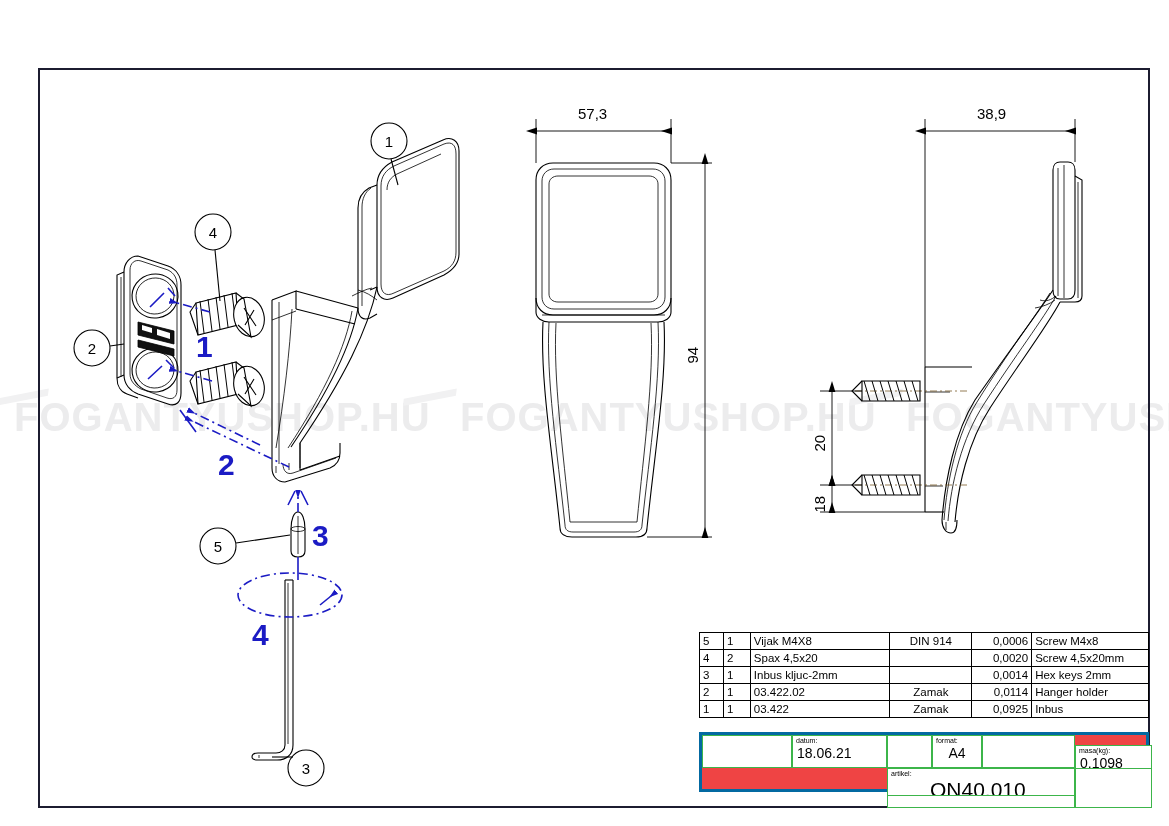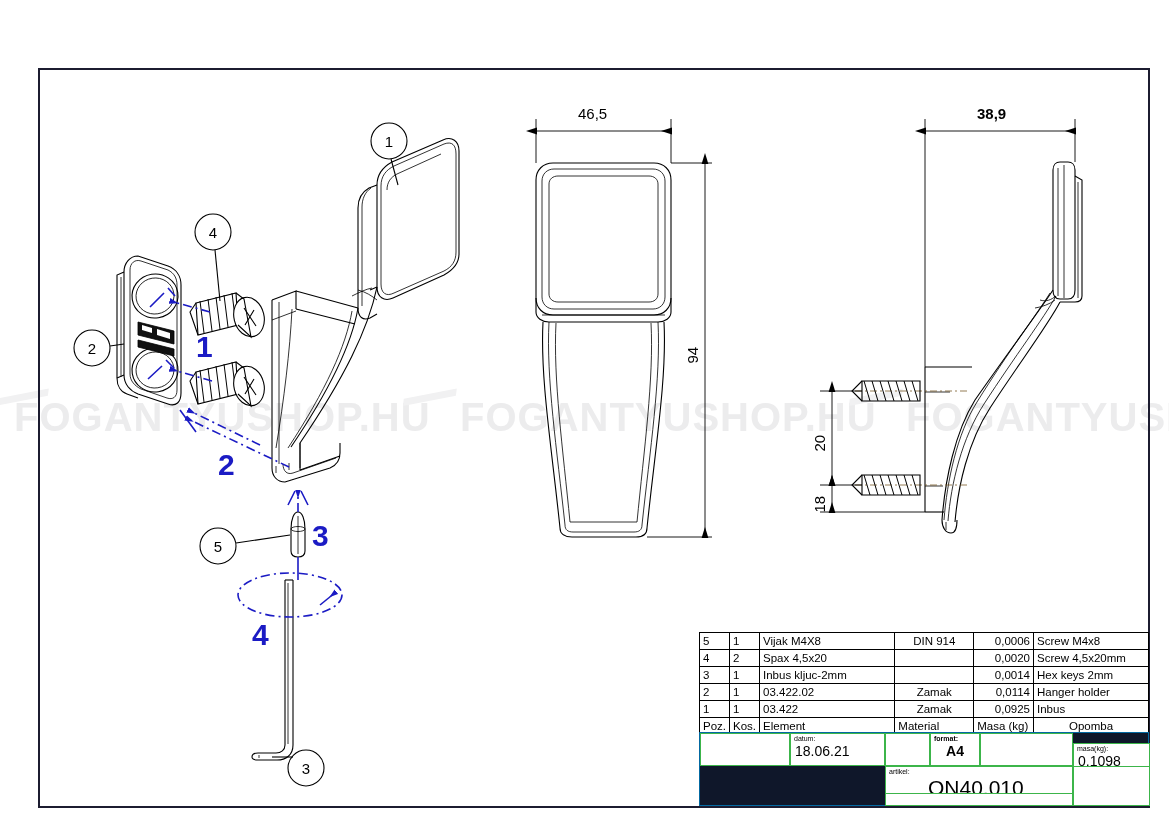--- a/index.html
+++ b/index.html
@@ -99,23 +99,23 @@
   .c-mat   { width: 82px; text-align: center; }
   .c-mas   { width: 60px; text-align: right; padding-right: 5px; }
   .c-note  { width: 117px; text-align: left; }
   .hdr-row td { text-align: left; }
   .hdr-row td.c-mas { text-align: left; padding-left: 3px; }
   .hdr-row td.c-note { text-align: center; }
   
   #title-block {
     position: absolute;
     left: 699px; top: 732px;
-    width: 450px; height: 74px;
-    border: 1px solid #0369a1;
-    background: #0f172a;
+    width: 450px; height: 60px;
+    border: 3px solid #0369a1;
+    background: #ef4444;
   }
   .tb-cell {
     position: absolute;
     border: 1px solid #3cb54a;
     background: #fff;
     overflow: hidden;
   }
   .tb-lbl {
     position: absolute;
     left: 3px; top: 1px;
@@ -153,21 +153,21 @@
   #artikel-val {
     position: absolute; left: 42px; top: 9px;
     font-size: 21px; color: #000;
     font-family: "Liberation Sans", sans-serif;
     text-align: right;
   }
   #blank-cell-r { left: 373px; top: 33px; width: 77px; height: 40px; }
   #datum-cell  { left: 0px;  top: 0px; width: 90px;  height: 33px; }
   #datum-cell2 { left: 90px; top: 0px; width: 95px;  height: 33px; }
   #blank-mid   { left: 185px;top: 0px; width: 45px;  height: 33px; }
-  #format-cell { left: 230px;top: 0px; width: 50px;  height: 33px; font-weight: bold; }
+  #format-cell { left: 230px;top: 0px; width: 50px;  height: 33px; }
   #blank-mid2  { left: 280px;top: 0px; width: 93px;  height: 33px; }
   #masa-cell   { left: 373px;top: 10px; width: 77px;  height: 33px; }
   #artikel-bot { left: 185px;top: 60px; width: 188px; height: 13px; }
 </style>
 </head>
 <body>
 
 <div id="page">
 
 <div class="wm-logo" style="left:-6px; top:394px;"></div>
@@ -435,23 +435,23 @@
 
     <path class="dim" d="M862,391 L820,391"></path>
     <path class="dim" d="M862,485 L820,485"></path>
     <path class="dim" marker-start="url(#ar)" marker-end="url(#ar)" d="M832,391 L832,485"></path>
 
     <path class="dim" d="M925,512 L820,512"></path>
     <path class="dim" marker-start="url(#ar)" marker-end="url(#ar)" d="M832,485 L832,512"></path>
   </g>
 </svg>
 
-<div class="dim-text" style="left:578px; top:105px;">46,5</div>
+<div class="dim-text" style="left:578px; top:105px;">57,3</div>
 <div class="dim-text vert" style="left:679px; top:342px; width:26px;">94</div>
-<div class="dim-text" style="left:977px; top:105px;font-weight:bold;">38,9</div>
+<div class="dim-text" style="left:977px; top:105px;">38,9</div>
 <div class="dim-text vert" style="left:806px; top:430px; width:26px;">20</div>
 <div class="dim-text vert" style="left:806px; top:491px; width:26px;">18</div>
 
 <div class="balloon-text" style="left:374px; top:133px;">1</div>
 <div class="balloon-text" style="left:77px;  top:340px;">2</div>
 <div class="balloon-text" style="left:291px; top:760px;">3</div>
 <div class="balloon-text" style="left:198px; top:224px;">4</div>
 <div class="balloon-text" style="left:203px; top:538px;">5</div>
 
 <div class="step-num" style="left:196px; top:330px;">1</div>
@@ -494,28 +494,20 @@
       <td class="c-note">Hanger holder</td>
     </tr>
     <tr>
       <td class="c-pos">1</td>
       <td class="c-kos">1</td>
       <td class="c-elem">03.422</td>
       <td class="c-mat">Zamak</td>
       <td class="c-mas">0,0925</td>
       <td class="c-note">Inbus</td>
     </tr>
-    <tr class="hdr-row">
-      <td class="c-pos">Poz.</td>
-      <td class="c-kos">Kos.</td>
-      <td class="c-elem">Element</td>
-      <td class="c-mat">Material</td>
-      <td class="c-mas">Masa (kg)</td>
-      <td class="c-note">Opomba</td>
-    </tr>
   </tbody>
 </table>
 
 <div id="title-block">
   <div class="tb-cell" id="datum-cell"></div>
   <div class="tb-cell" id="datum-cell2">
     <span class="tb-lbl">datum:</span>
     <span class="tb-val">18.06.21</span>
   </div>
   <div class="tb-cell" id="blank-mid"></div>

